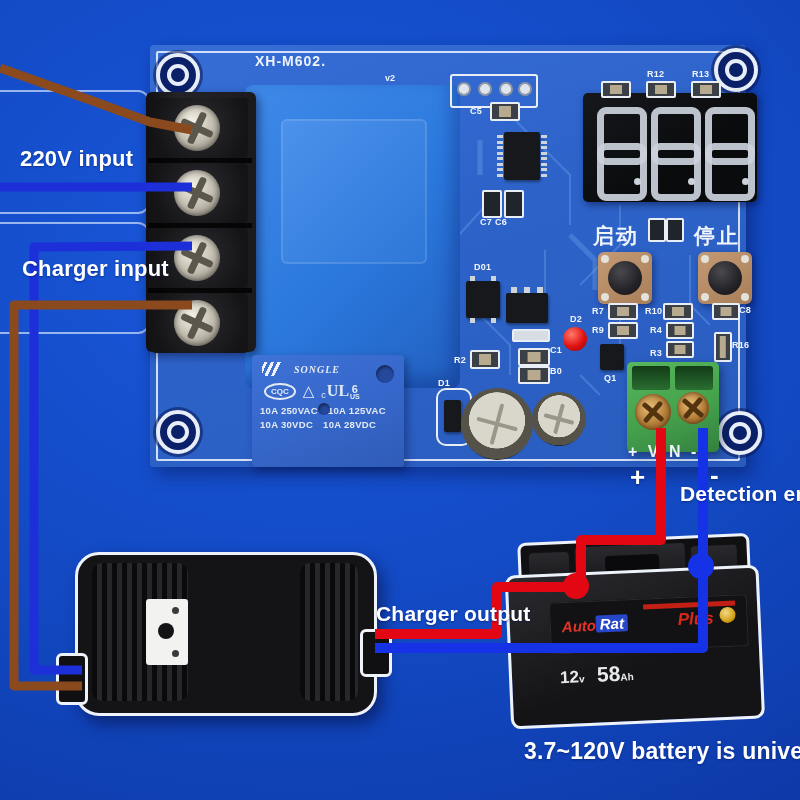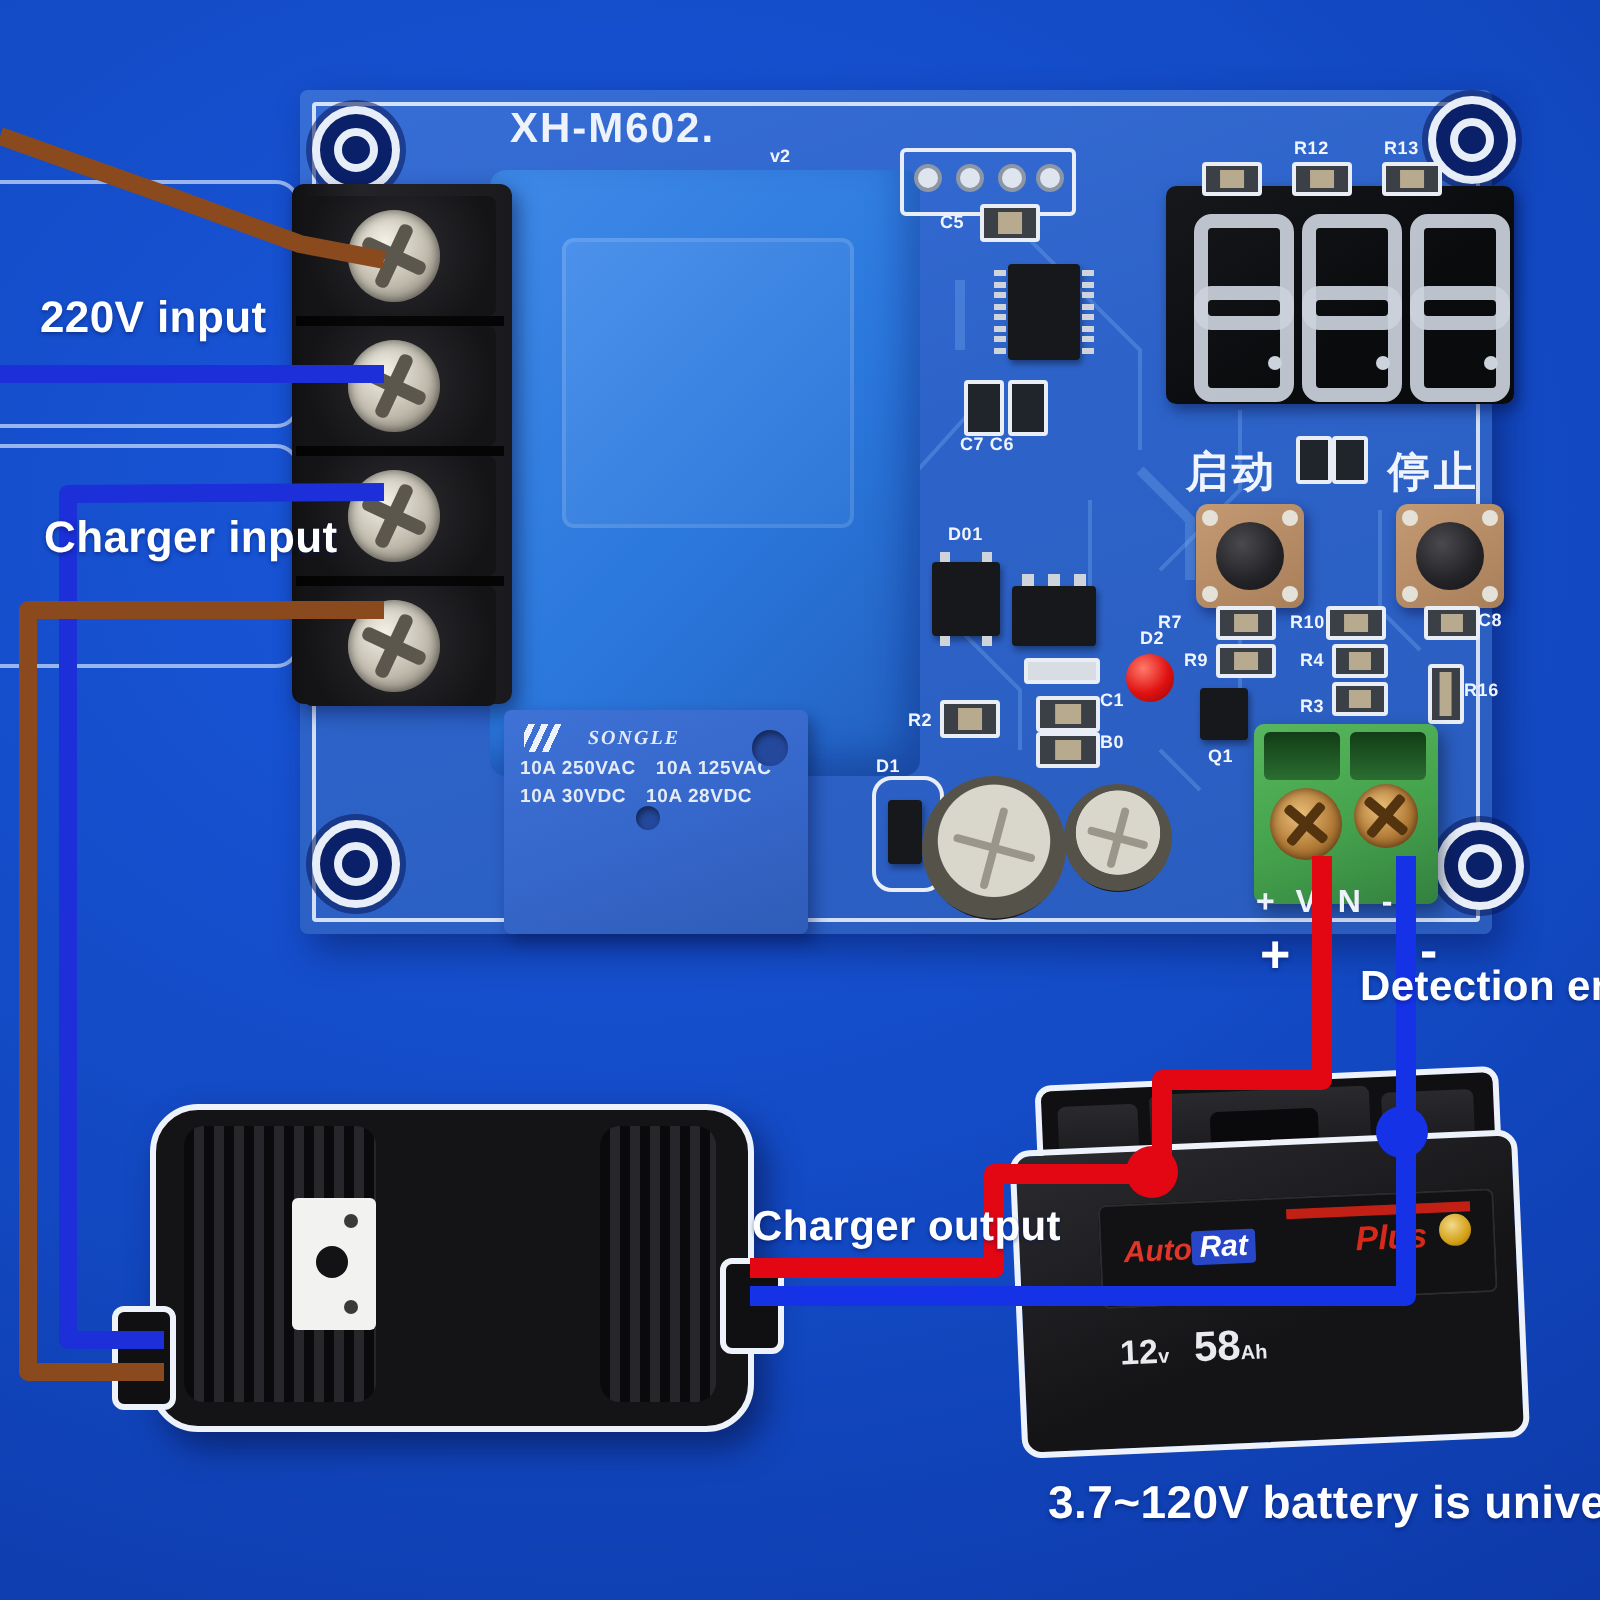--- a/index.html
+++ b/index.html
@@ -172,21 +172,21 @@
       </g>
     </svg>
 
     <div id="board-border" class="abs"></div>
 
     <div class="abs hole" style="left:6px;top:8px"></div>
     <div class="abs hole" style="left:564px;top:3px"></div>
     <div class="abs hole" style="left:6px;top:365px"></div>
     <div class="abs hole" style="left:568px;top:366px"></div>
 
-    <div class="abs silk" style="left:105px;top:8px;font-size:21px;letter-spacing:1px">XH-M602.</div>
+    <div class="abs silk" style="left:105px;top:8px;font-size:14px;letter-spacing:1px">XH-M602.</div>
     <div class="abs silk" style="left:235px;top:28px;font-size:9px">v2</div>
 
     <div id="xfmr" class="abs">
       <div id="xfmr-top" class="abs"></div>
     </div>
 
     <div id="tblock" class="abs">
       <div class="abs tcell" style="top:6px">
           <div class="abs tscrew"></div>
         </div>
@@ -203,20 +203,32 @@
           <div class="abs tscrew"></div>
         </div>
     </div>
 
     <div id="relay" class="abs">
       <div class="abs relay-hole" style="right:10px;top:10px"></div>
       <div class="abs relay-hole" style="left:66px;top:48px;width:12px;height:12px"></div>
       <div class="r1">
         <span class="logo-bars"></span>
         <span class="songle">SONGLE</span>
+      </div>
+      <div class="r2">
+        <span class="cqc">CQC</span>
+        <span class="tri">△</span>
+        <span class="ulmark">
+          <span class="ul-c">c</span>
+          <span class="ul">UL</span>
+          <span class="ul-col">
+              <span class="ul-6">6</span>
+              <span class="ul-us">US</span>
+            </span>
+        </span>
       </div>
       <div class="rt">
         <span>10A 250VAC</span>
           <span>10A 125VAC</span>
       </div>
       <div class="rt">
         <span>10A 30VDC</span>
           <span>10A 28VDC</span>
       </div>
     </div>
@@ -314,21 +326,21 @@
     <div class="abs pad2" style="left:362px;top:284px;width:34px;height:9px;background:#d8dde4"></div>
     <div class="abs ref" style="left:420px;top:269px">D2</div>
     <div class="abs led" style="left:413px;top:282px;width:24px;height:24px"></div>
     <div class="abs ref" style="left:304px;top:310px">R2</div>
     <div class="abs smdr" style="left:320px;top:305px;width:26px;height:15px"></div>
     <div class="abs ref" style="left:400px;top:300px">C1</div>
     <div class="abs smdr" style="left:368px;top:303px;width:28px;height:14px"></div>
     <div class="abs ref" style="left:400px;top:321px">B0</div>
     <div class="abs smdr" style="left:368px;top:321px;width:28px;height:14px"></div>
 
-    <div class="abs ref" style="left:429px;top:261px">R7</div>
+    <div class="abs ref" style="left:442px;top:261px">R7</div>
     <div class="abs smdr" style="left:458px;top:258px;width:26px;height:13px"></div>
     <div class="abs ref" style="left:442px;top:280px">R9</div>
     <div class="abs smdr" style="left:458px;top:277px;width:26px;height:13px"></div>
     <div class="abs ref" style="left:495px;top:261px">R10</div>
     <div class="abs smdr" style="left:513px;top:258px;width:26px;height:13px"></div>
     <div class="abs ref" style="left:500px;top:280px">R4</div>
     <div class="abs smdr" style="left:516px;top:277px;width:24px;height:13px"></div>
     <div class="abs ref" style="left:500px;top:303px">R3</div>
     <div class="abs smdr" style="left:516px;top:296px;width:24px;height:13px"></div>
     <div class="abs smdr" style="left:564px;top:287px;width:14px;height:26px"></div>

